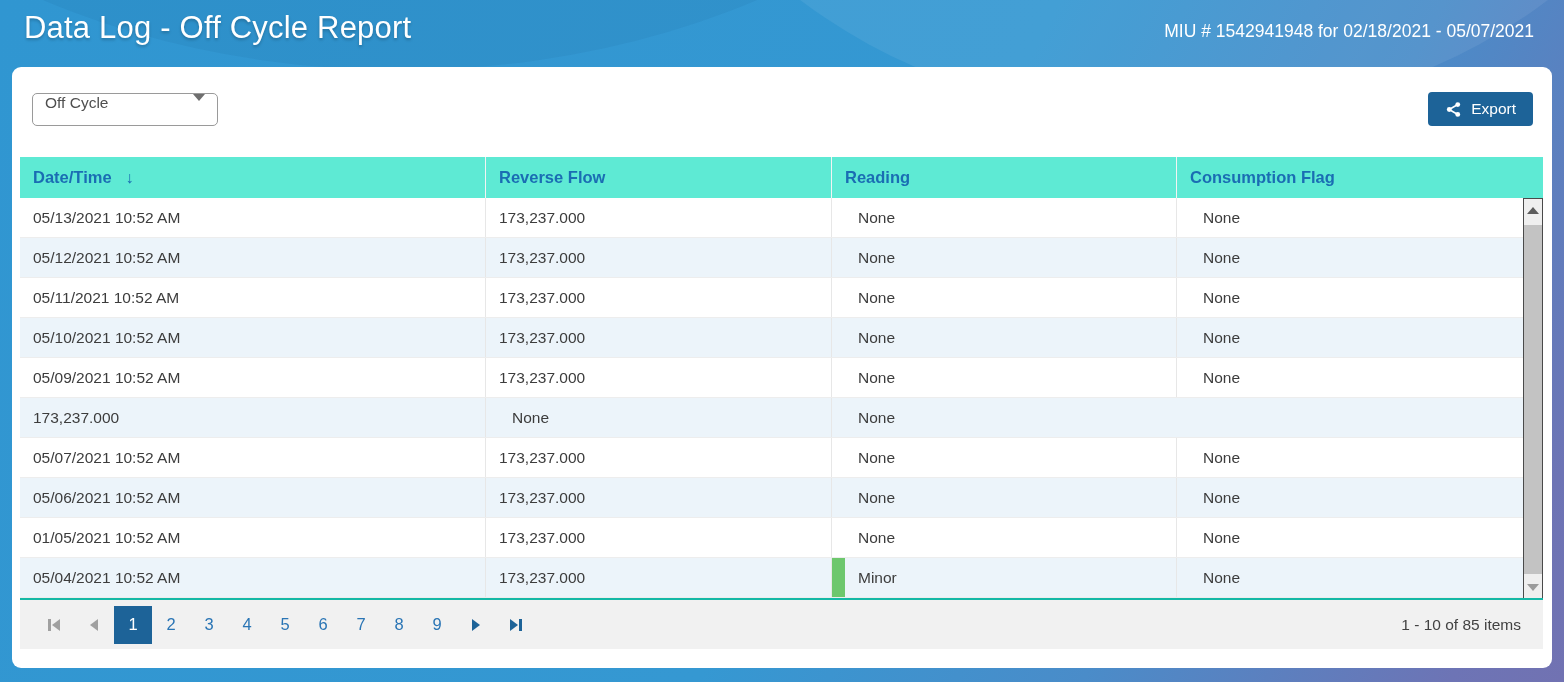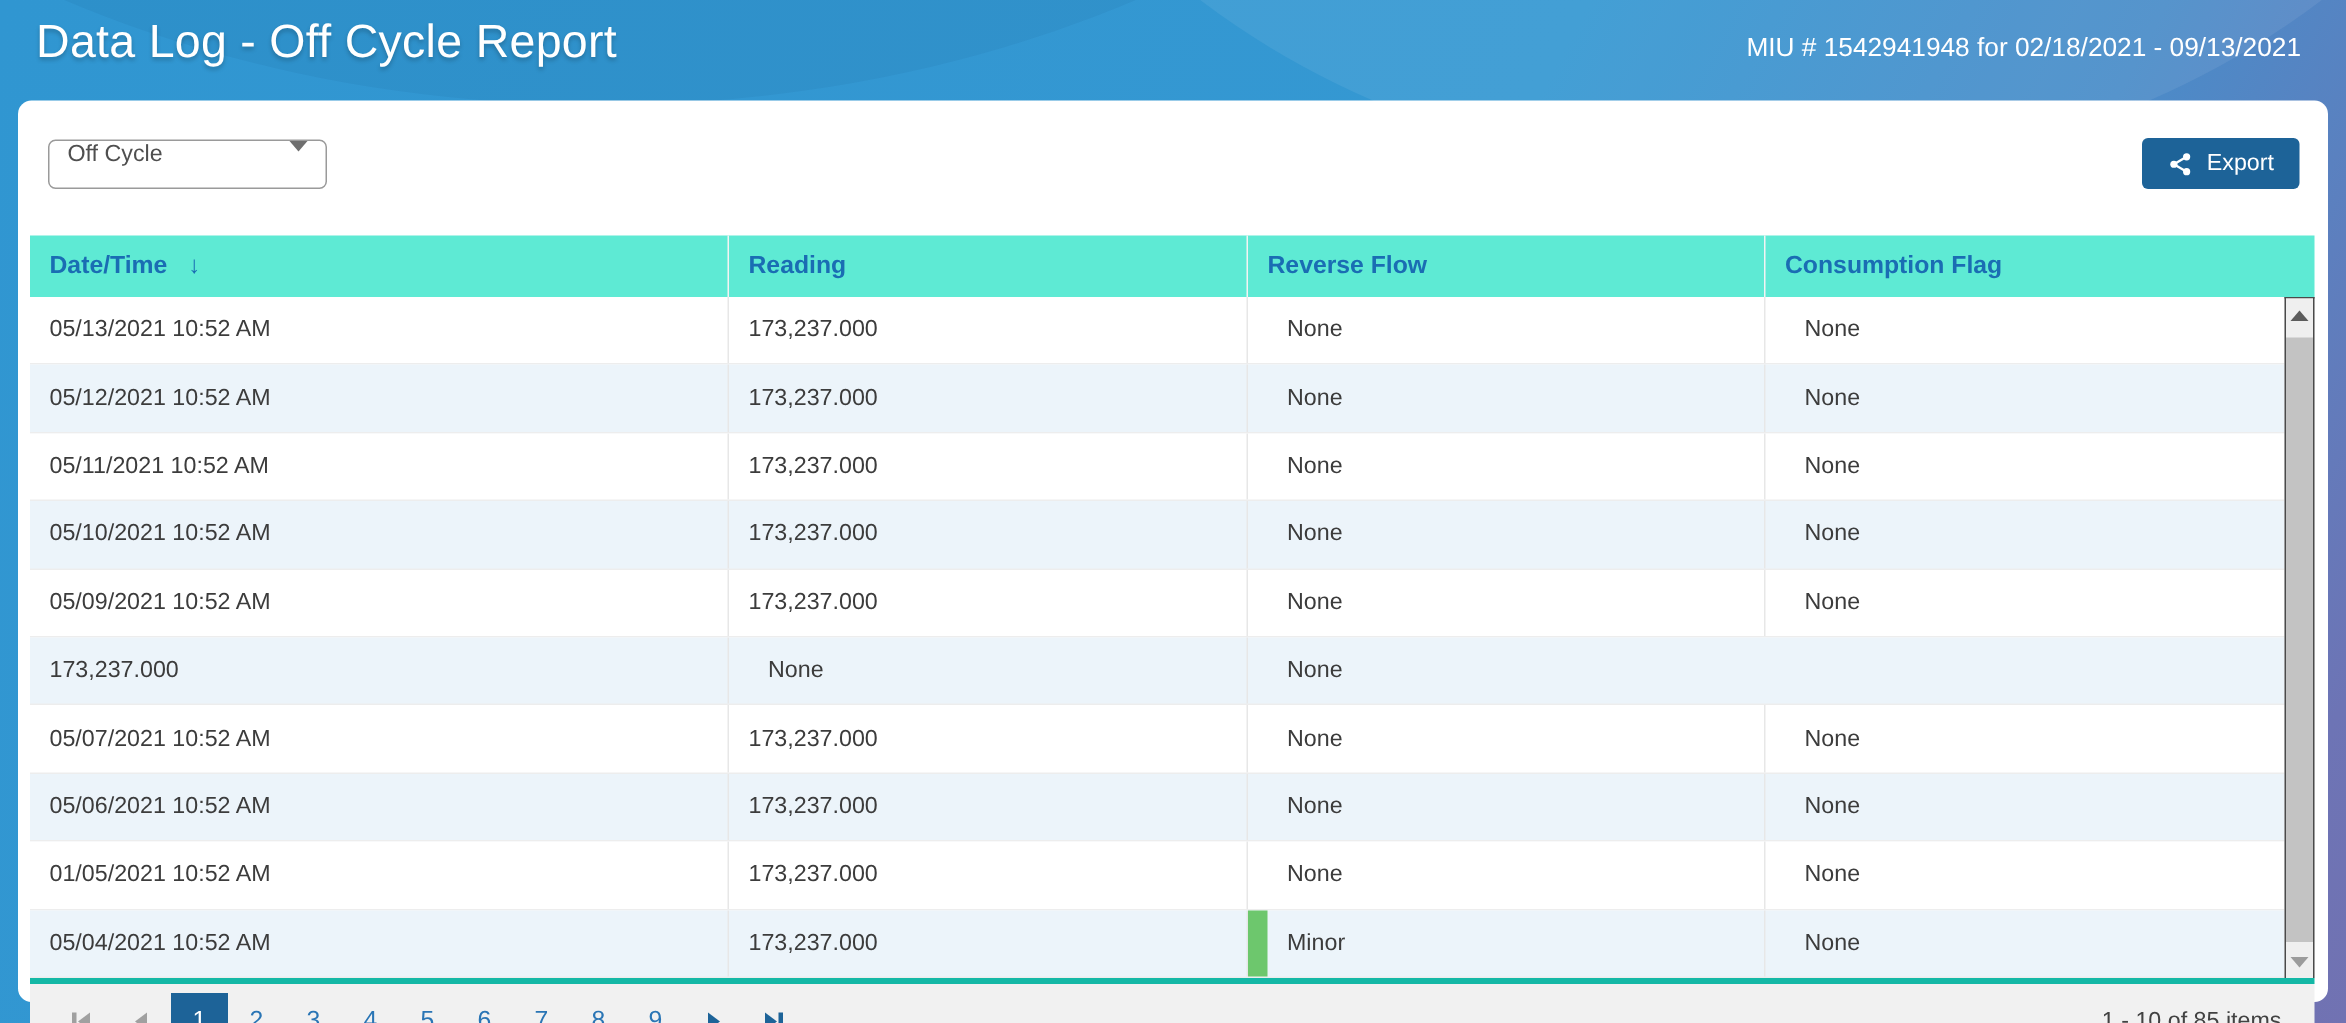--- a/index.html
+++ b/index.html
@@ -39,21 +39,21 @@
 
   
   .grid { position:absolute; left:8px; right:9px; top:90px; }
   .ghead { display:grid; grid-template-columns:465px 346px 345px 1fr; height:41px;
     background:#5eead4; }
   .th { display:flex; align-items:center; padding-left:13px; font-size:16.5px;
     font-weight:bold; color:#1a6db3; cursor:pointer; border-left:1px solid #f3f3f3; }
   .th:first-child { border-left:none; }
   .sort-arrow { margin-left:14px; font-size:16px; font-weight:normal; }
 
-  .gbody-wrap { position:relative; height:458px; border-bottom:4px solid #14b8a6; }
+  .gbody-wrap { position:relative; height:402px; border-bottom:2px solid #14b8a6; }
   .gbody { position:absolute; left:0; top:0; bottom:0; right:20px;
     display:flex; flex-direction:column; }
   .tr { flex:1 1 0; display:grid; grid-template-columns:465px 346px 345px 1fr;
     background:#fff; border-bottom:1px solid #ededed; cursor:pointer; }
   .tr.alt { background:#ecf4fa; }
   .td { display:flex; align-items:center; padding-left:13px; font-size:15.5px;
     color:#3c3c3c; border-left:1px solid #e7e7e7; position:relative; }
   .td:first-child { border-left:none; }
   .td.flagcell { padding-left:26px; }
   .flagbar { display:none; position:absolute; left:0; top:0; bottom:0; width:13px; }
@@ -90,21 +90,21 @@
   .share-svg { width:17px; height:17px; }
 </style>
 </head>
 <body>
 
 <div class="swoosh2"></div>
 <div class="swoosh1"></div>
 
 <div class="app-header">
   <div class="app-title">Data Log - Off Cycle Report</div>
-  <div class="app-sub">MIU # 1542941948 for 02/18/2021 - 09/13/2021</div>
+  <div class="app-sub">MIU # 1542941948 for 02/18/2021 - 05/07/2021</div>
 </div>
 
 <div class="card">
 
   <div class="dropdown">
     <span class="dropdown-label">Off Cycle</span>
     <span class="dd-caret"></span>
   </div>
 
   <button class="export-btn">
@@ -119,24 +119,24 @@
   </button>
 
   <div class="grid">
 
     <div class="ghead">
       <div class="th">
         <span>Date/Time</span>
         <span class="sort-arrow">↓</span>
       </div>
       <div class="th">
+        <span>Reverse Flow</span>
+      </div>
+      <div class="th">
         <span>Reading</span>
-      </div>
-      <div class="th">
-        <span>Reverse Flow</span>
       </div>
       <div class="th">
         <span>Consumption Flag</span>
       </div>
     </div>
 
     <div class="gbody-wrap">
       <div class="gbody">
   <div class="tr">
     <div class="td c1">05/13/2021 10:52 AM</div>

